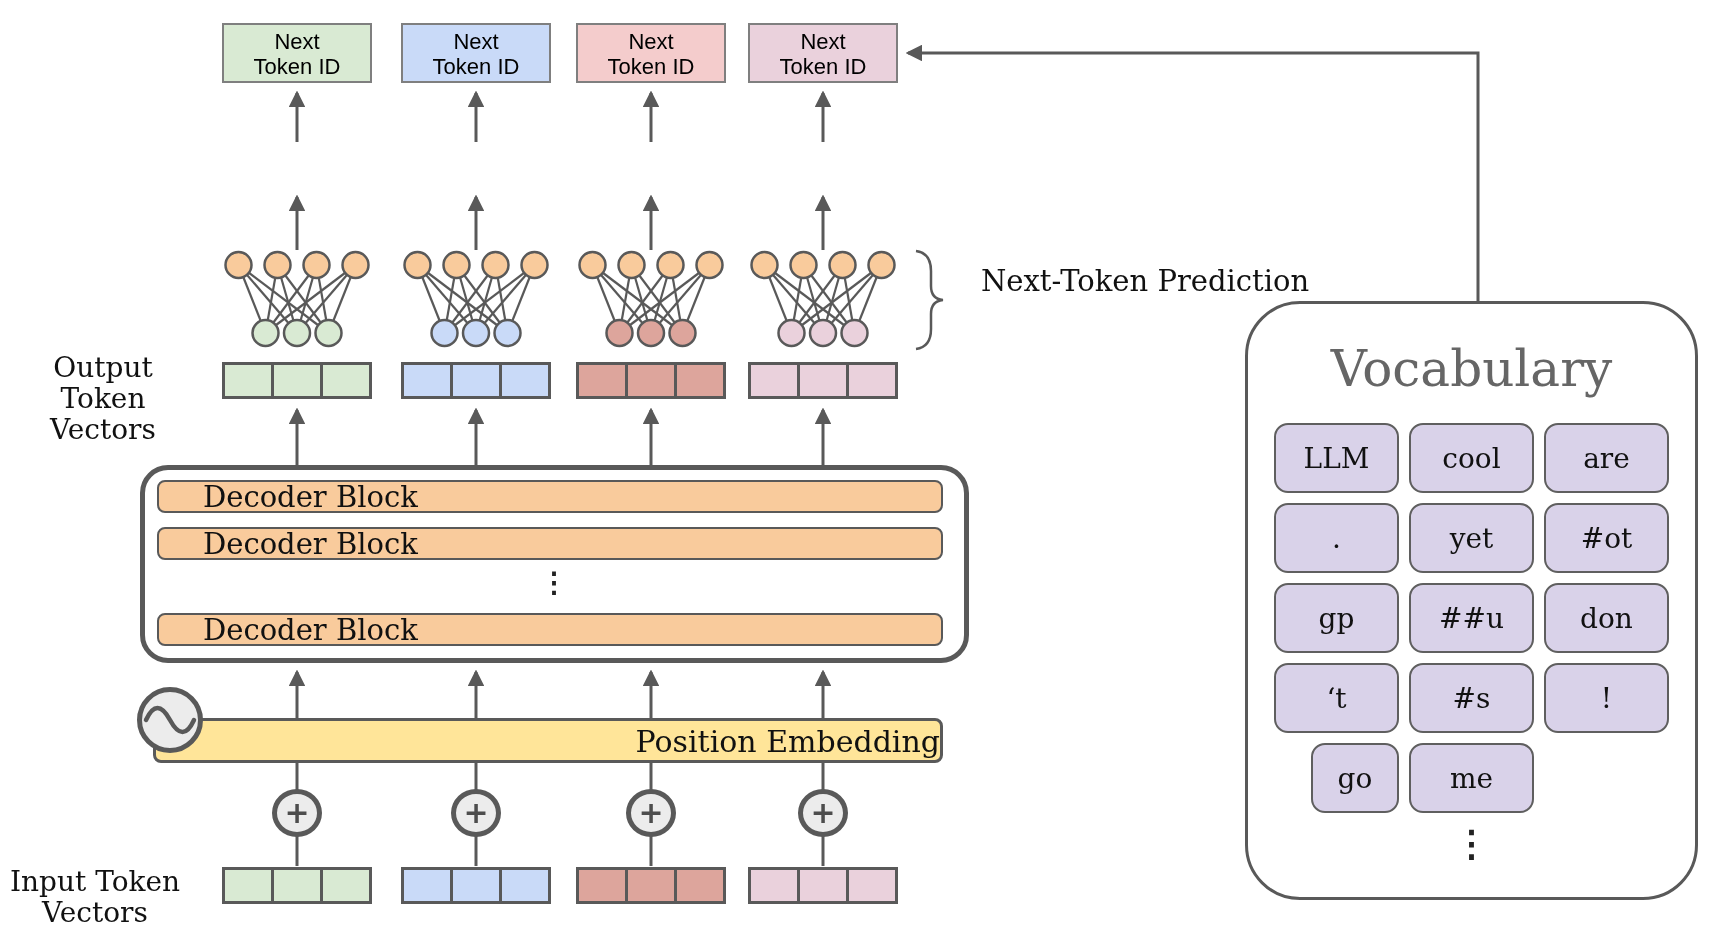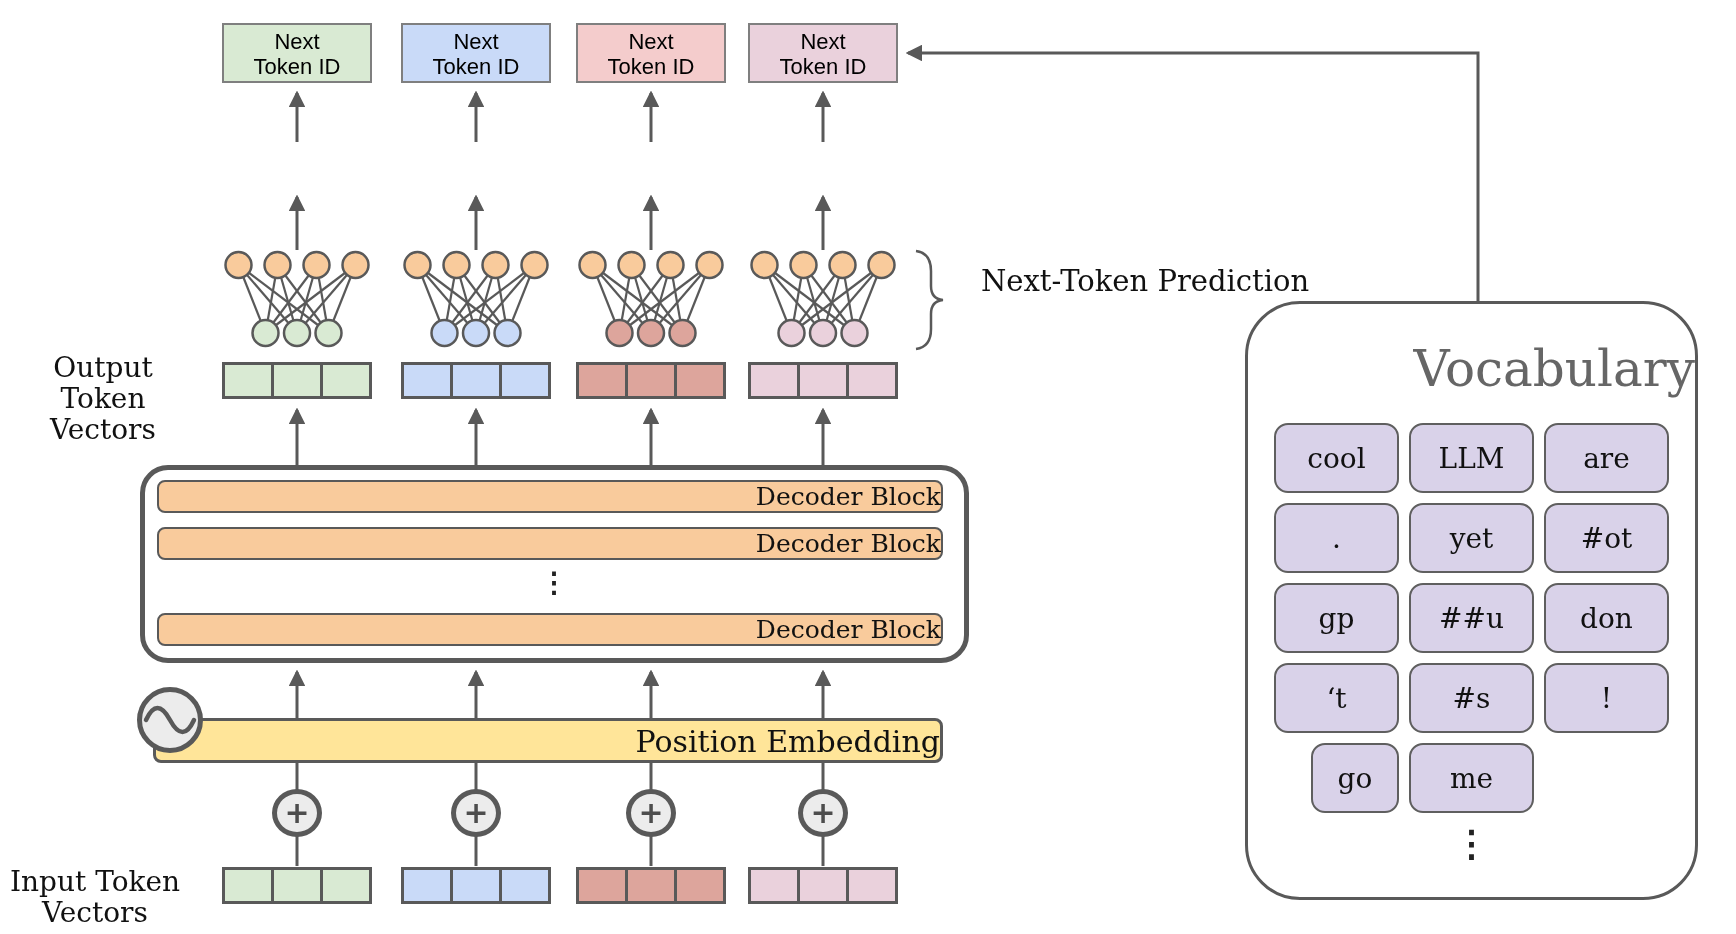--- a/index.html
+++ b/index.html
@@ -9,42 +9,42 @@
   svg.underlay{position:absolute;left:0;top:0;z-index:0;}
   .lvl{z-index:2;}
   
   .tokbox{width:150px;height:60px;border:2px solid #7f7f7f;text-align:center;
           font-family:"Liberation Sans",sans-serif;font-size:22px;line-height:25px;
           padding-top:4px;color:#000;}
   
   .argmax{left:224px;top:142px;width:674px;height:46px;border:3px solid #595959;border-radius:16px;
           font-size:36px;line-height:41px;text-align:center;}
   .decbar{left:157px;width:786px;height:33px;border:2px solid #595959;border-radius:8px;
-          font-size:25px;line-height:30px;text-align:right;}
+          font-size:29px;line-height:30px;text-align:left;padding-left:44px;}
   .posbar{left:153px;top:718px;width:790px;height:45px;border:3px solid #595959;border-radius:8px;
           font-size:30px;line-height:41px;text-align:right;}
   .deccontainer{left:140px;top:465px;width:829px;height:198px;border:5px solid #595959;
           border-radius:28px;background:#fff;z-index:1;}
   .sidelabel{width:190px;text-align:center;font-size:28px;line-height:31px;color:#111;}
   .linlabel{width:390px;text-align:center;font-size:29px;line-height:36px;color:#111;}
   
   .vec{width:150px;height:37px;border:3px solid #595959;display:flex;}
   .vec>div{flex:1;border-left:3px solid #595959;}
   .vec>div:first-child{border-left:none;}
   
   .plus{width:50px;height:48px;border:5px solid #595959;border-radius:50%;background:#ececec;
         text-align:center;font-family:"DejaVu Sans",sans-serif;font-weight:bold;font-size:30px;
         line-height:38px;color:#4d4d4d;}
   .sinecircle{left:137px;top:687px;width:66px;height:66px;border:5px solid #595959;border-radius:50%;
         background:#ececec;z-index:3;}
   .dots{font-weight:bold;font-size:28px;text-align:center;color:#222;}
   
   .vocab{left:1245px;top:301px;width:453px;height:599px;border:3.5px solid #595959;
          border-radius:55px;background:#fff;z-index:1;}
-  .vocab-title{left:0;top:36px;width:100%;text-align:right;font-size:50px;}
+  .vocab-title{left:0;top:36px;width:100%;text-align:center;font-size:50px;}
   .vocab-grid{left:26px;top:119px;display:grid;grid-template-columns:repeat(3,125px);
               grid-auto-rows:70px;gap:10px;}
   .vtok{border:2.5px solid #5f5f5f;border-radius:14px;display:flex;align-items:center;
         justify-content:center;font-size:28px;color:#111;}
   .vellipsis{left:0;top:518px;width:100%;text-align:center;font-size:36px;font-weight:bold;color:#222;}
 </style>
 </head>
 <body>
 
 <div class="canvas">
@@ -227,22 +227,22 @@
   </div>
   <div class="abs lvl vec" style="left:748px;top:867px;">
     <div style="background-color: rgb(234, 209, 220);"></div>
       <div style="background-color: rgb(234, 209, 220);"></div>
       <div style="background-color: rgb(234, 209, 220);"></div>
   </div>
 
   <div class="abs vocab">
     <div class="abs vocab-title" style="color:#666666;">Vocabulary</div>
     <div class="abs vocab-grid">
+      <div class="vtok" style="background-color: rgb(217, 210, 233);">LLM</div>
       <div class="vtok" style="background-color: rgb(217, 210, 233);">cool</div>
-      <div class="vtok" style="background-color: rgb(217, 210, 233);">LLM</div>
       <div class="vtok" style="background-color: rgb(217, 210, 233);">are</div>
       <div class="vtok" style="background-color: rgb(217, 210, 233);">.</div>
       <div class="vtok" style="background-color: rgb(217, 210, 233);">yet</div>
       <div class="vtok" style="background-color: rgb(217, 210, 233);">#ot</div>
       <div class="vtok" style="background-color: rgb(217, 210, 233);">gp</div>
       <div class="vtok" style="background-color: rgb(217, 210, 233);">##u</div>
       <div class="vtok" style="background-color: rgb(217, 210, 233);">don</div>
       <div class="vtok" style="background-color: rgb(217, 210, 233);">‘t</div>
       <div class="vtok" style="background-color: rgb(217, 210, 233);">#s</div>
       <div class="vtok" style="background-color: rgb(217, 210, 233);">!</div>

